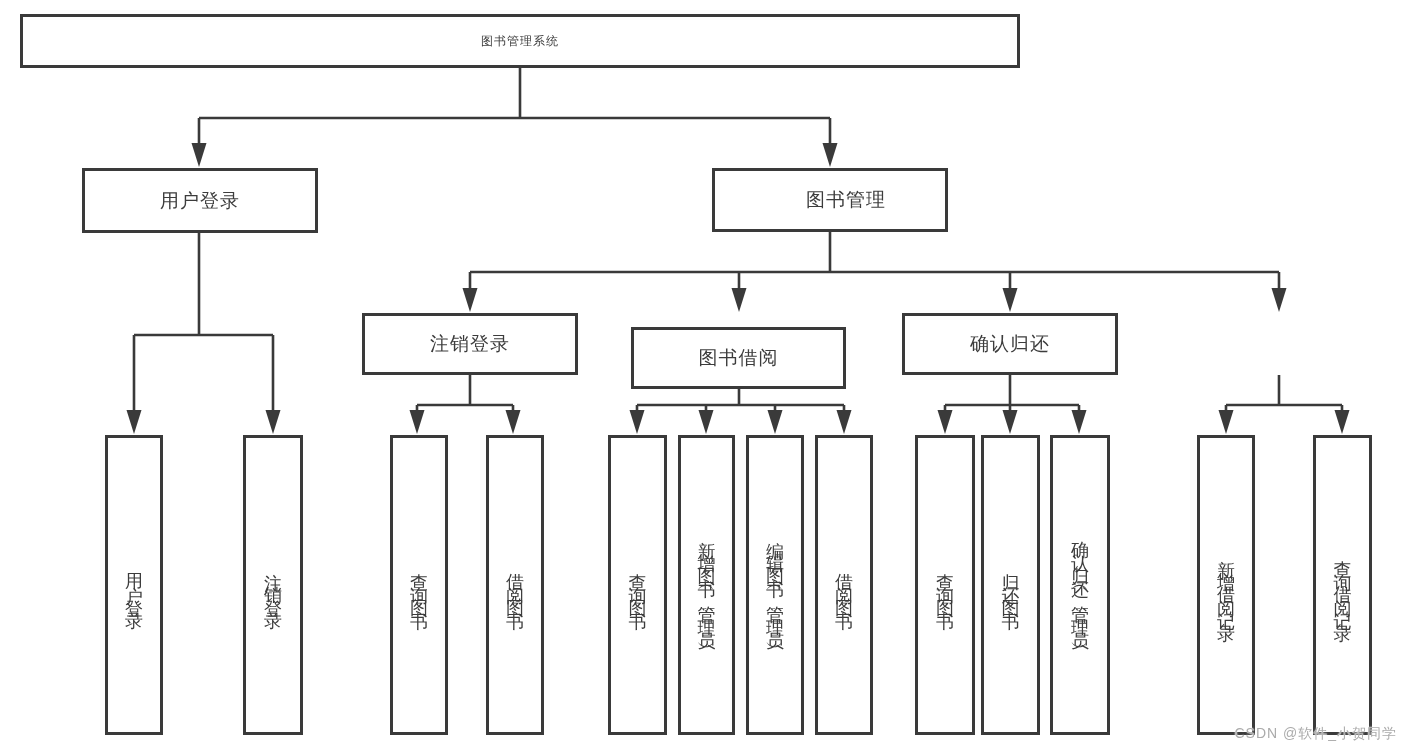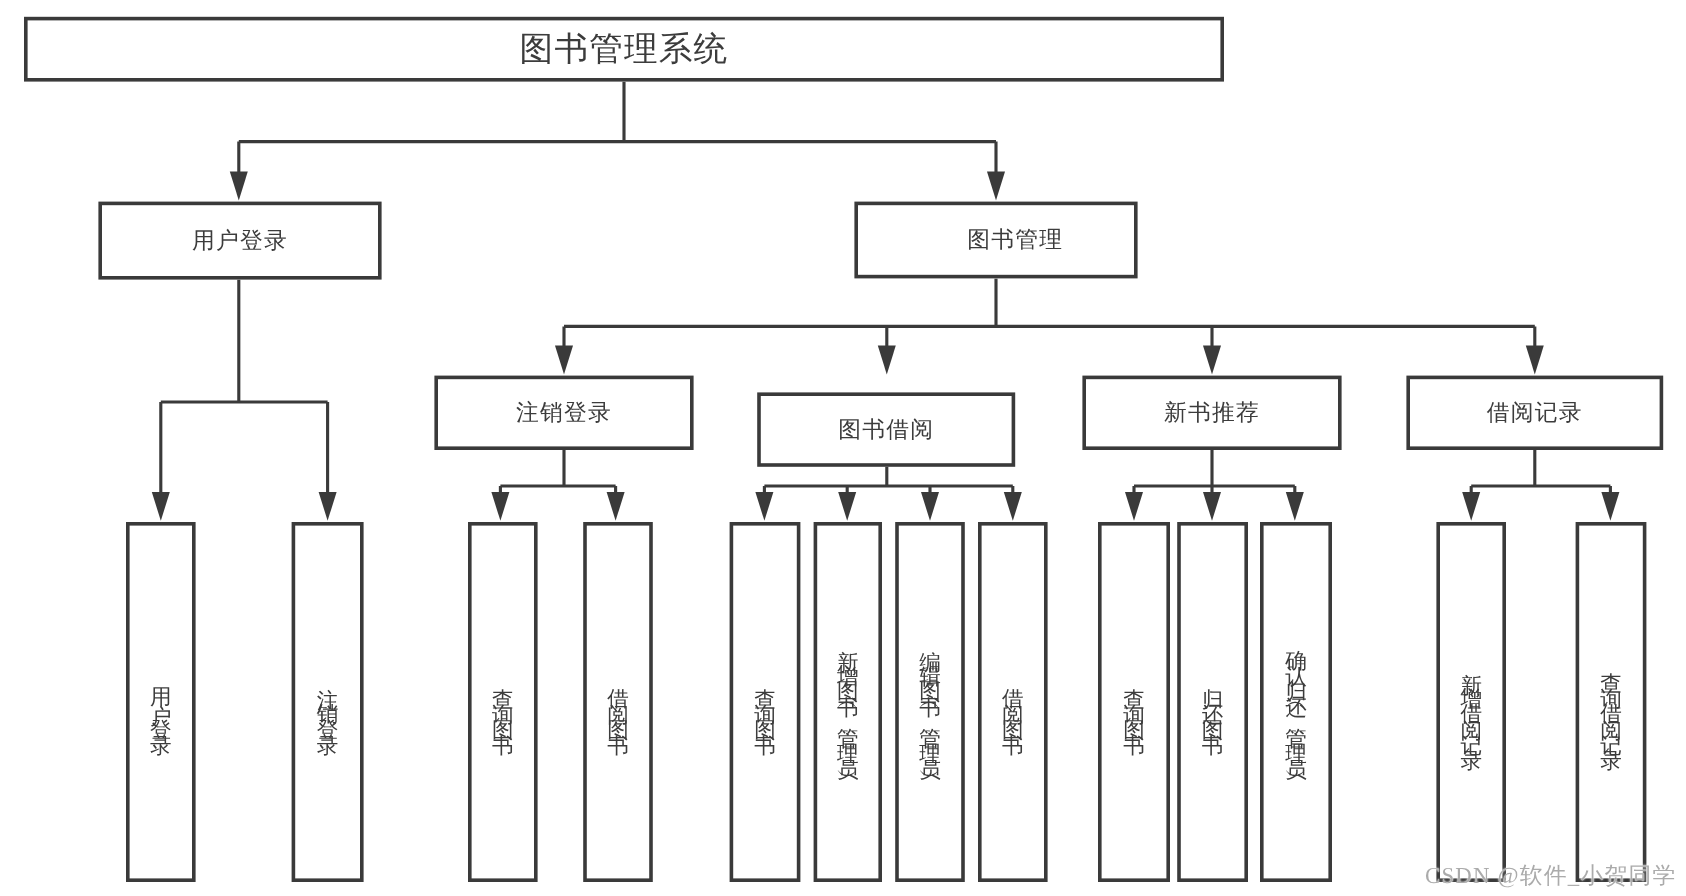--- a/index.html
+++ b/index.html
@@ -31,41 +31,40 @@
     align-items: center;
     justify-content: center;
     text-align: center;
   }
   .h-node {
     font-size: 19px;
     letter-spacing: 1px;
     white-space: nowrap;
   }
   .root-node {
-    font-size: 28px;
+    font-size: 12px;
   }
   .v-node {
     writing-mode: vertical-rl;
     text-orientation: mixed;
     font-size: 18px;
     letter-spacing: 13px;
     line-height: 1;
     white-space: nowrap;
   }
   .watermark {
     position: absolute;
     right: 8px;
     bottom: 4px;
-    font-size: 19px;
+    font-size: 14px;
     color: #ababab;
     letter-spacing: 1px;
     text-shadow: 0 0 2px #ffffff, 0 0 1px #ffffff;
     white-space: nowrap;
     pointer-events: none;
-    font-family: Liberation Serif, serif;
   }
 </style>
 </head>
 <body>
 
 <div class="canvas">
 
   <svg class="connectors" width="1405" height="747" viewBox="0 0 1405 747" aria-hidden="true">
     <g stroke="#3a3a3a" stroke-width="2.6" fill="none">
 
@@ -109,22 +108,21 @@
     </g>
   </svg>
 
   <div class="node h-node root-node" style="left:20px; top:14px; width:1000px; height:54px;">图书管理系统</div>
 
   <div class="node h-node" style="left:82px; top:168px; width:236px; height:65px;">用户登录</div>
   <div class="node h-node" style="left:712px; top:168px; width:236px; height:64px;padding-left:32px;">图书管理</div>
 
   <div class="node h-node" style="left:362px; top:313px; width:216px; height:62px;">注销登录</div>
   <div class="node h-node" style="left:631px; top:327px; width:215px; height:62px;">图书借阅</div>
-  <div class="node h-node" style="left:902px; top:313px; width:216px; height:62px;">新书推荐</div>
-  <div class="node h-node" style="left:1172px; top:313px; width:214px; height:62px;">借阅记录</div>
+  <div class="node h-node" style="left:902px; top:313px; width:216px; height:62px;">确认归还</div>
 
   <div class="node v-node" style="left:105px; top:435px; width:58px; height:300px;">用户登录</div>
   <div class="node v-node" style="left:243px; top:435px; width:60px; height:300px;">注销登录</div>
 
   <div class="node v-node" style="left:390px; top:435px; width:58px; height:300px;">查询图书</div>
   <div class="node v-node" style="left:486px; top:435px; width:58px; height:300px;">借阅图书</div>
 
   <div class="node v-node" style="left:608px; top:435px; width:59px; height:300px;">查询图书</div>
   <div class="node v-node" style="left:678px; top:435px; width:57px; height:300px;">新增图书（管理员）</div>
   <div class="node v-node" style="left:746px; top:435px; width:58px; height:300px;">编辑图书（管理员）</div>

